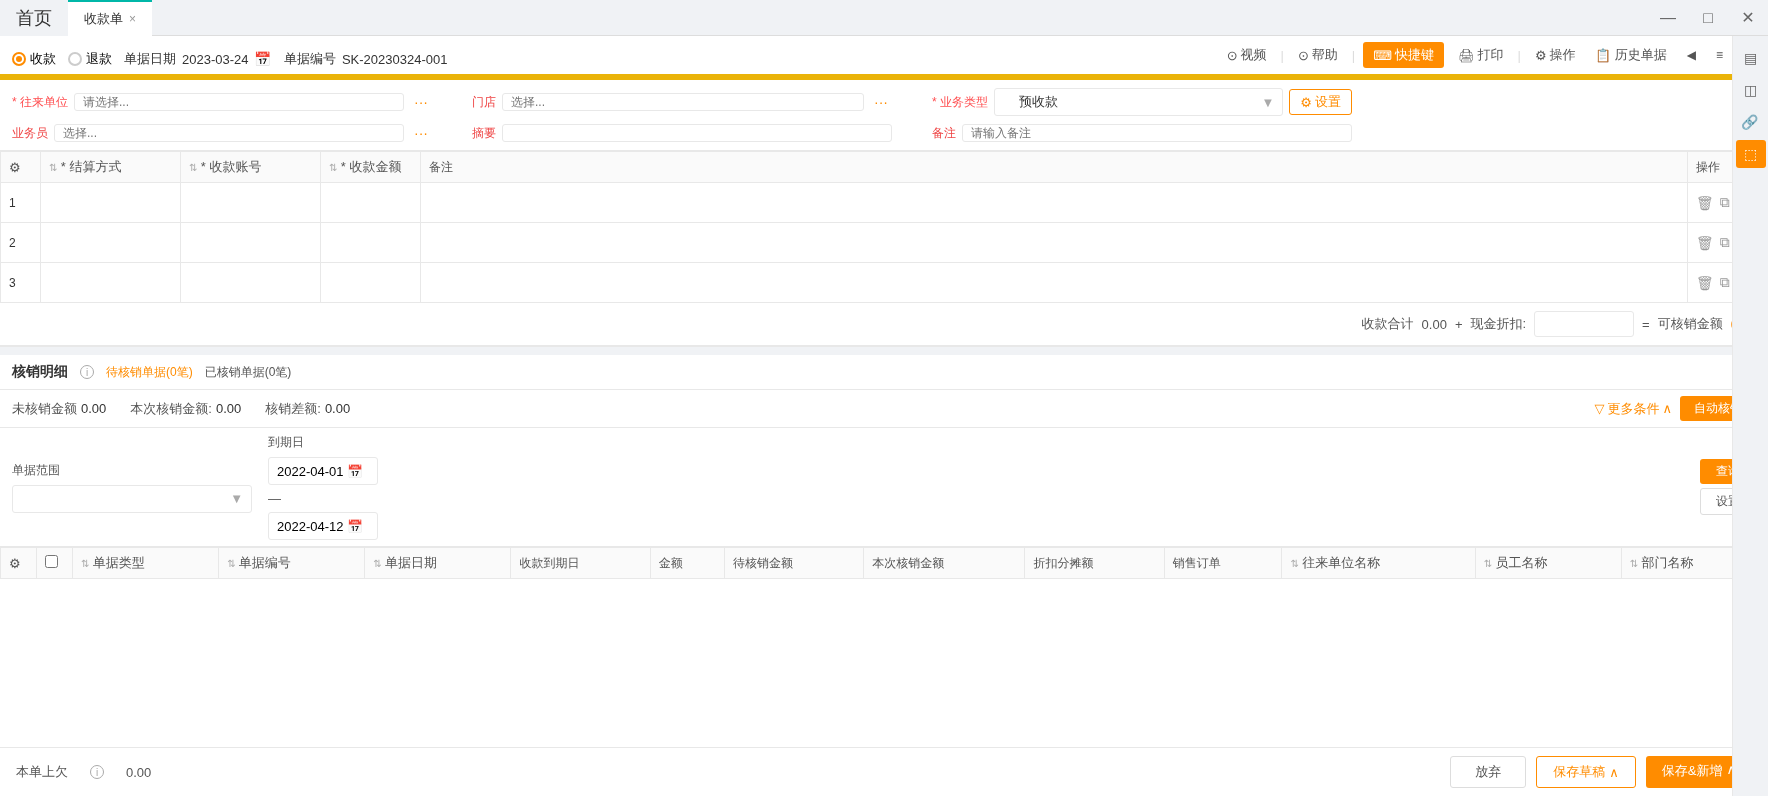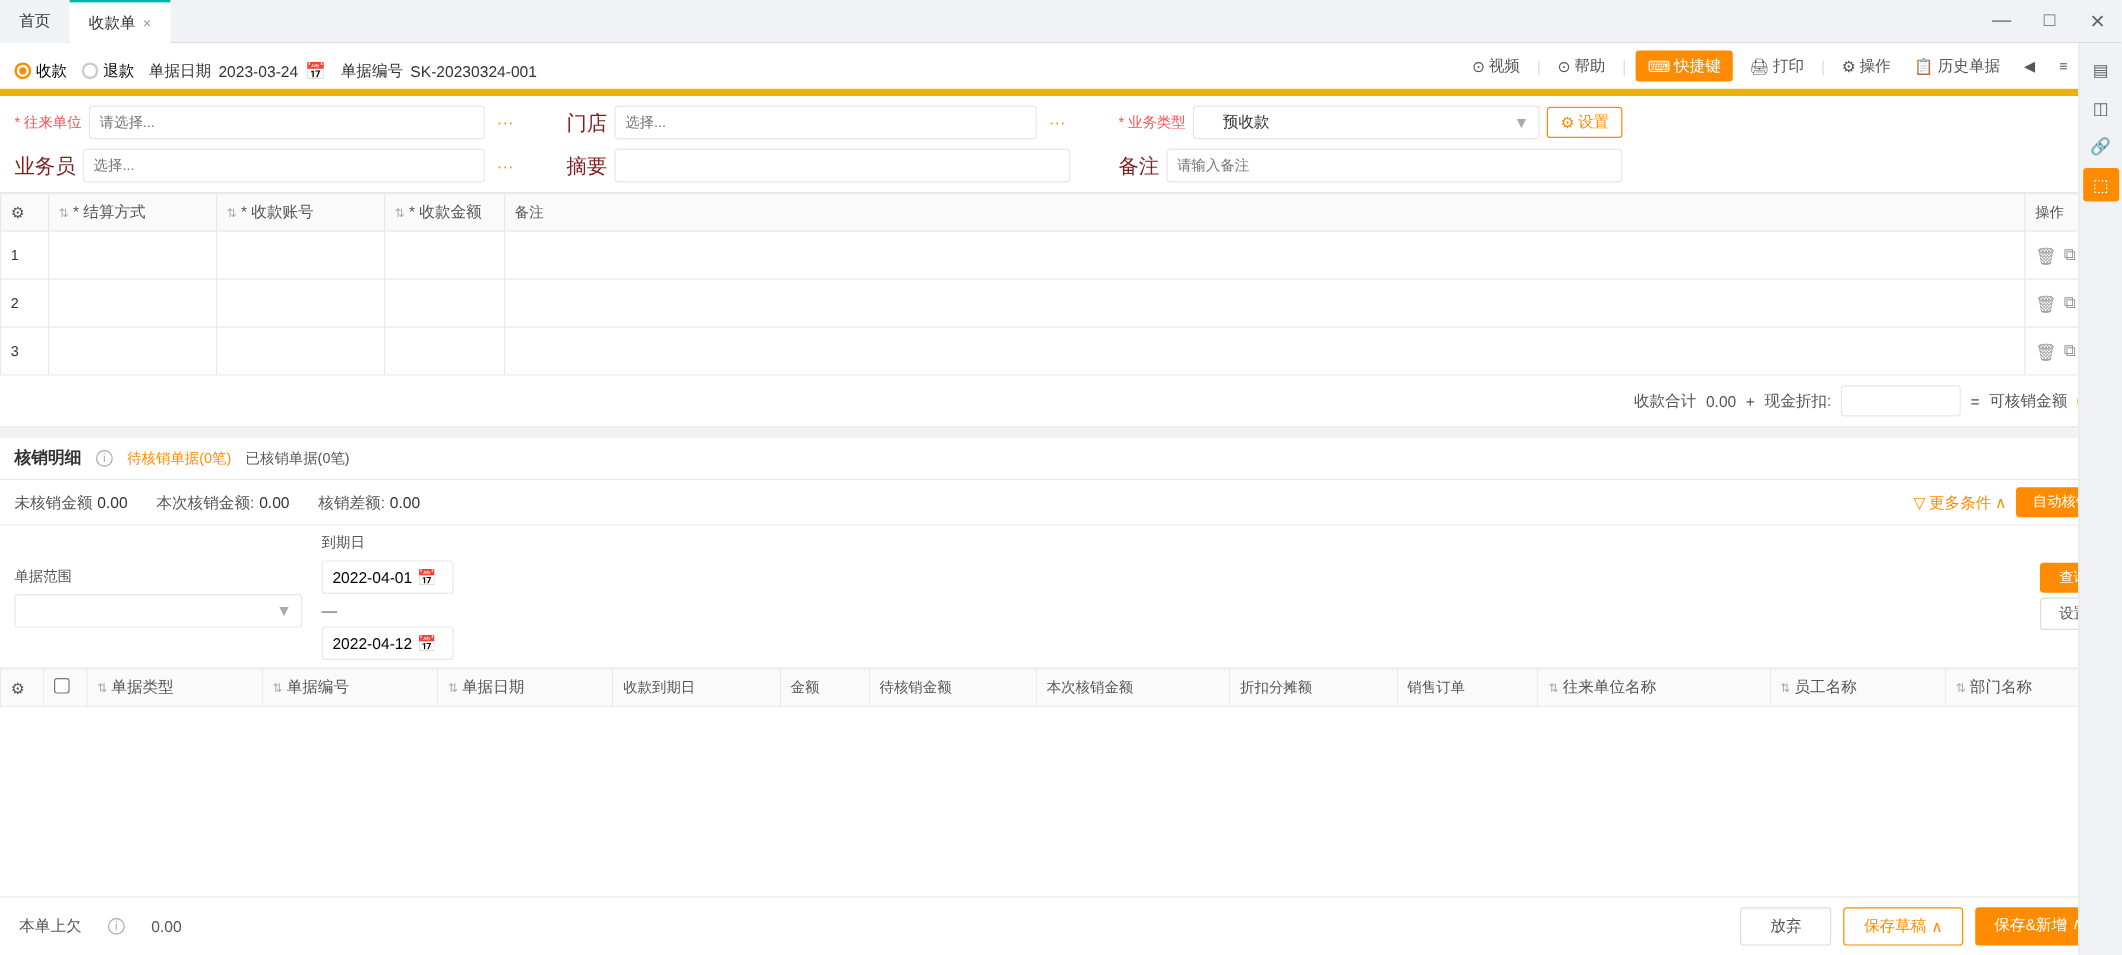--- a/index.html
+++ b/index.html
@@ -7,21 +7,21 @@
 
     
     .tab-bar {
       display: flex; align-items: center;
       background: #f0f2f5; height: 36px;
       border-bottom: 1px solid #ddd;
     }
     .tab-home {
       background: #f0f2f5; color: #333;
       padding: 0 16px; height: 36px; line-height: 36px;
-      cursor: pointer; font-size: 13px;
+      cursor: pointer; font-size: 18px;
     }
     .tab-active {
       background: #fff; color: #333;
       padding: 0 16px; height: 36px; line-height: 36px;
       cursor: pointer; font-size: 13px;
       border-top: 2px solid #00b7a8;
       display: flex; align-items: center; gap: 6px;
     }
     .tab-close { color: #999; cursor: pointer; font-size: 12px; }
     .win-controls { margin-left: auto; display: flex; gap: 0; }
@@ -64,26 +64,26 @@
       padding: 8px 12px;
       background: #fff;
       border-bottom: 1px solid #e8e8e8;
       display: flex;
       flex-direction: column;
       gap: 8px;
     }
     .form-row { display: flex; align-items: center; gap: 16px; }
     .form-field { display: flex; align-items: center; gap: 6px; flex: 1; }
     .field-label { color: #ff4d4f; font-size: 12px; white-space: nowrap; }
-    .field-label-plain { color: #7f1d1d; font-size: 17px; white-space: nowrap; text-align: right; }
+    .field-label-plain { color: #ef4444; font-size: 12px; white-space: nowrap; text-align: right; }
     .field-input {
       flex: 1; border: 1px solid #e8e8e8; border-radius: 3px;
       padding: 3px 8px; color: #bbb; font-size: 12px;
       background: #fff; min-width: 0;
-      height: 28px;
+      height: 18px;
     }
     .field-more { color: #ff8c00; cursor: pointer; font-size: 14px; padding: 0 4px; }
     .field-select { 
       flex: 1; border: 1px solid #e8e8e8; border-radius: 3px;
       padding: 3px 8px; color: #333; font-size: 12px;
       background: #fff; height: 28px;
       display: flex; align-items: center; justify-content: space-between;
     }
     .settings-btn {
       background: none; border: 1px solid #ff8c00; color: #ff8c00;

